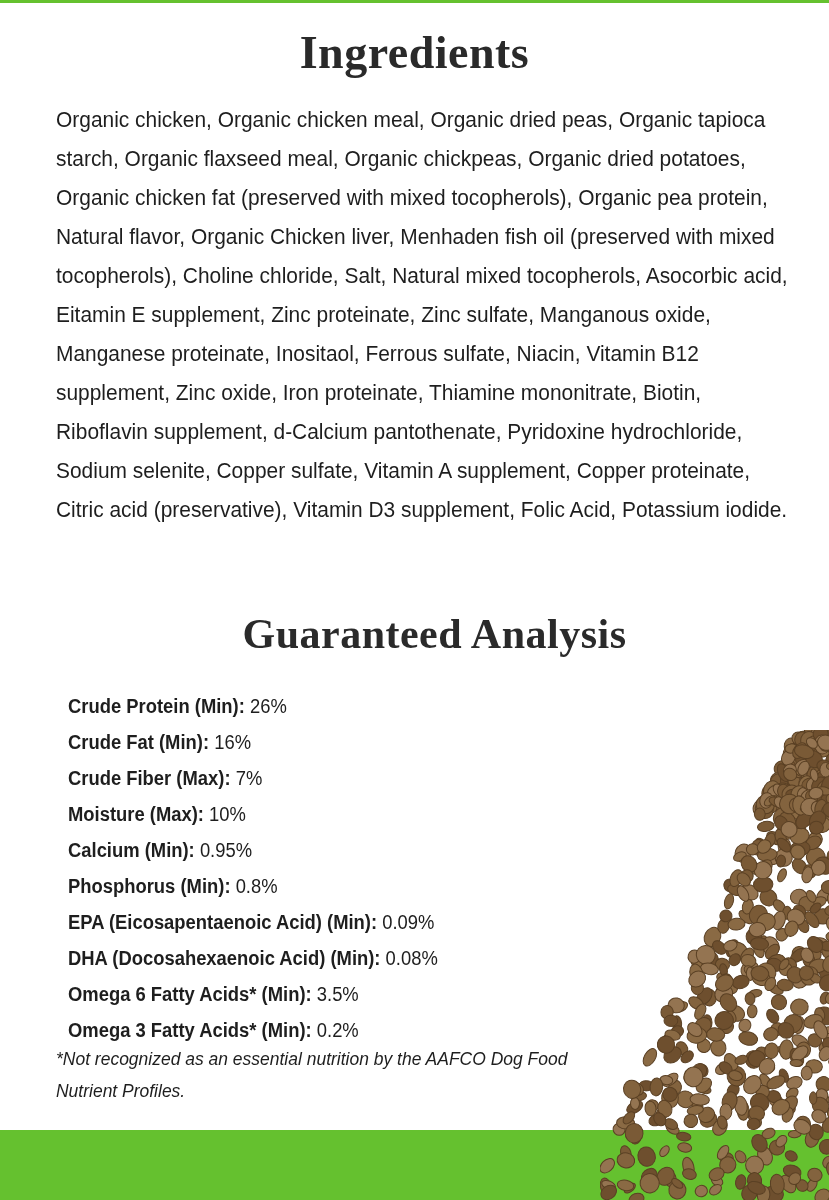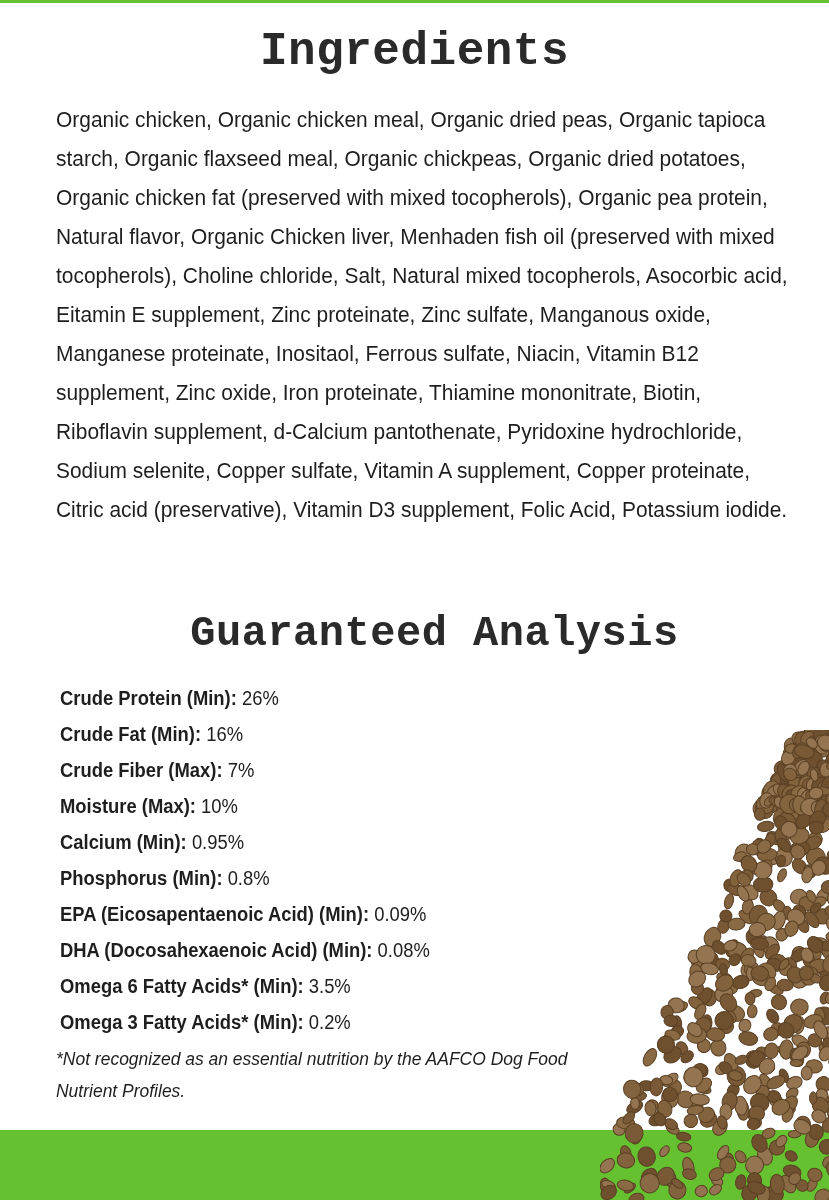--- a/index.html
+++ b/index.html
@@ -4,30 +4,30 @@
 <style>
   html, body { margin: 0; padding: 0; }
   body {
     width: 829px; height: 1200px; position: relative; overflow: hidden;
     background: #ffffff; font-family: "Liberation Sans", sans-serif; color: #222222;
   }
   .top-bar { position: absolute; left: 0; top: 0; width: 829px; height: 3px; background: #65c12f; }
   .bottom-band { position: absolute; left: 0; top: 1130px; width: 829px; height: 70px; background: #65c12f; }
   h1 {
     position: absolute; margin: 0; left: 0; width: 829px; text-align: center;
-    font-family: Liberation Mono, monospace; font-weight: bold; color: #2a2a2a; letter-spacing: 0.5px;
+    font-family: Liberation Serif, serif; font-weight: bold; color: #2a2a2a; letter-spacing: 0.5px;
   }
   .h-ingredients { top: 26px; font-size: 46px; }
   .h-analysis { top: 610px; font-size: 42px; left: 20px; }
   .ingredients {
     position: absolute; left: 56px; top: 100px; width: 740px; margin: 0;
     font-size: 22.5px; line-height: 39px; color: #1e1e1e;
     transform: scaleX(0.93); transform-origin: left top; width: 796px;
   }
-  .analysis { position: absolute; left: 56px; top: 676px; margin: 4px; padding: 0; list-style: none; }
+  .analysis { position: absolute; left: 56px; top: 676px; margin: 12px; padding: 0; list-style: none; }
   .analysis li { font-size: 20px; line-height: 36px; color: #1e1e1e; white-space: nowrap; transform: scaleX(0.92); transform-origin: left center; }
   .analysis .lbl { font-weight: bold; }
   .footnote {
     position: absolute; left: 56px; top: 1043px; width: 560px; margin: 0;
     font-size: 19px; line-height: 32px; font-style: italic; color: #1e1e1e;
     transform: scaleX(0.92); transform-origin: left top;
   }
   .kibble { position: absolute; left: 600px; top: 730px; width: 229px; height: 470px; }
 </style>
 </head>

